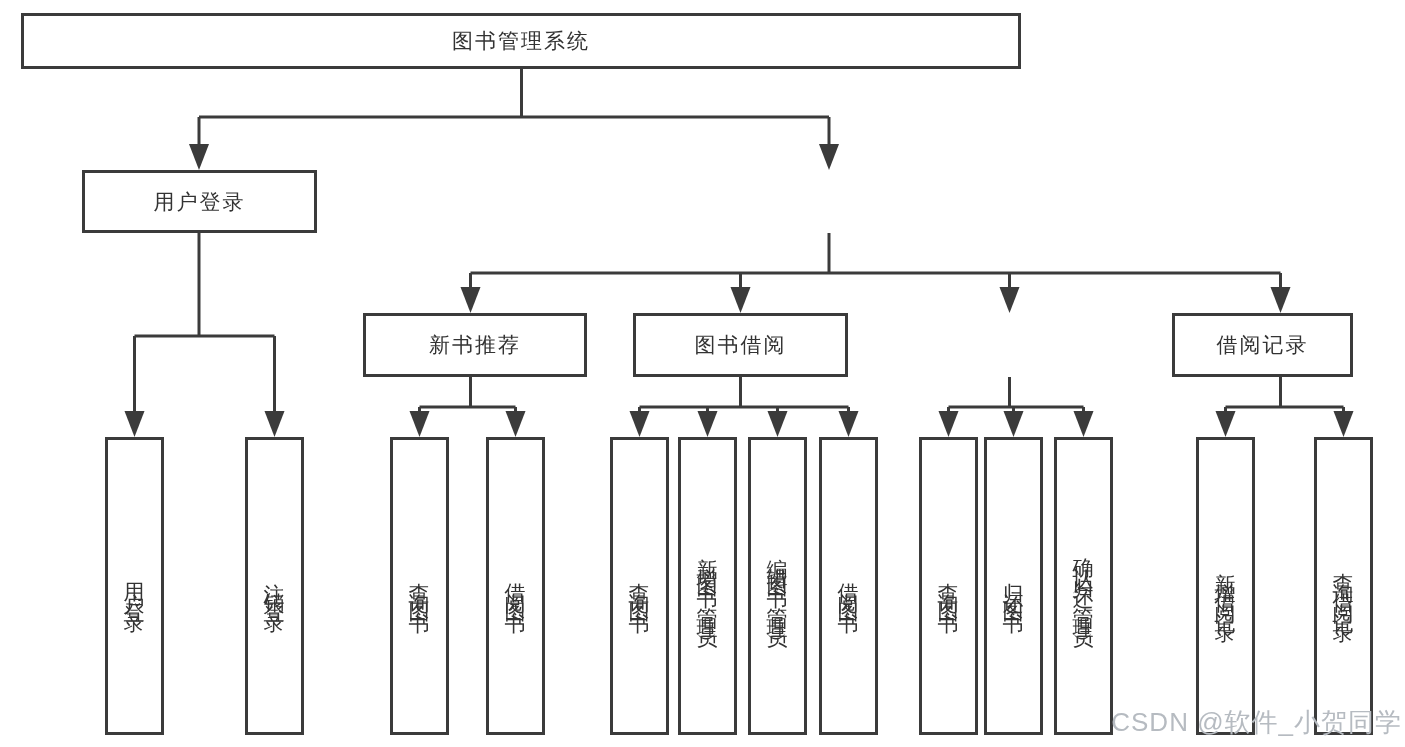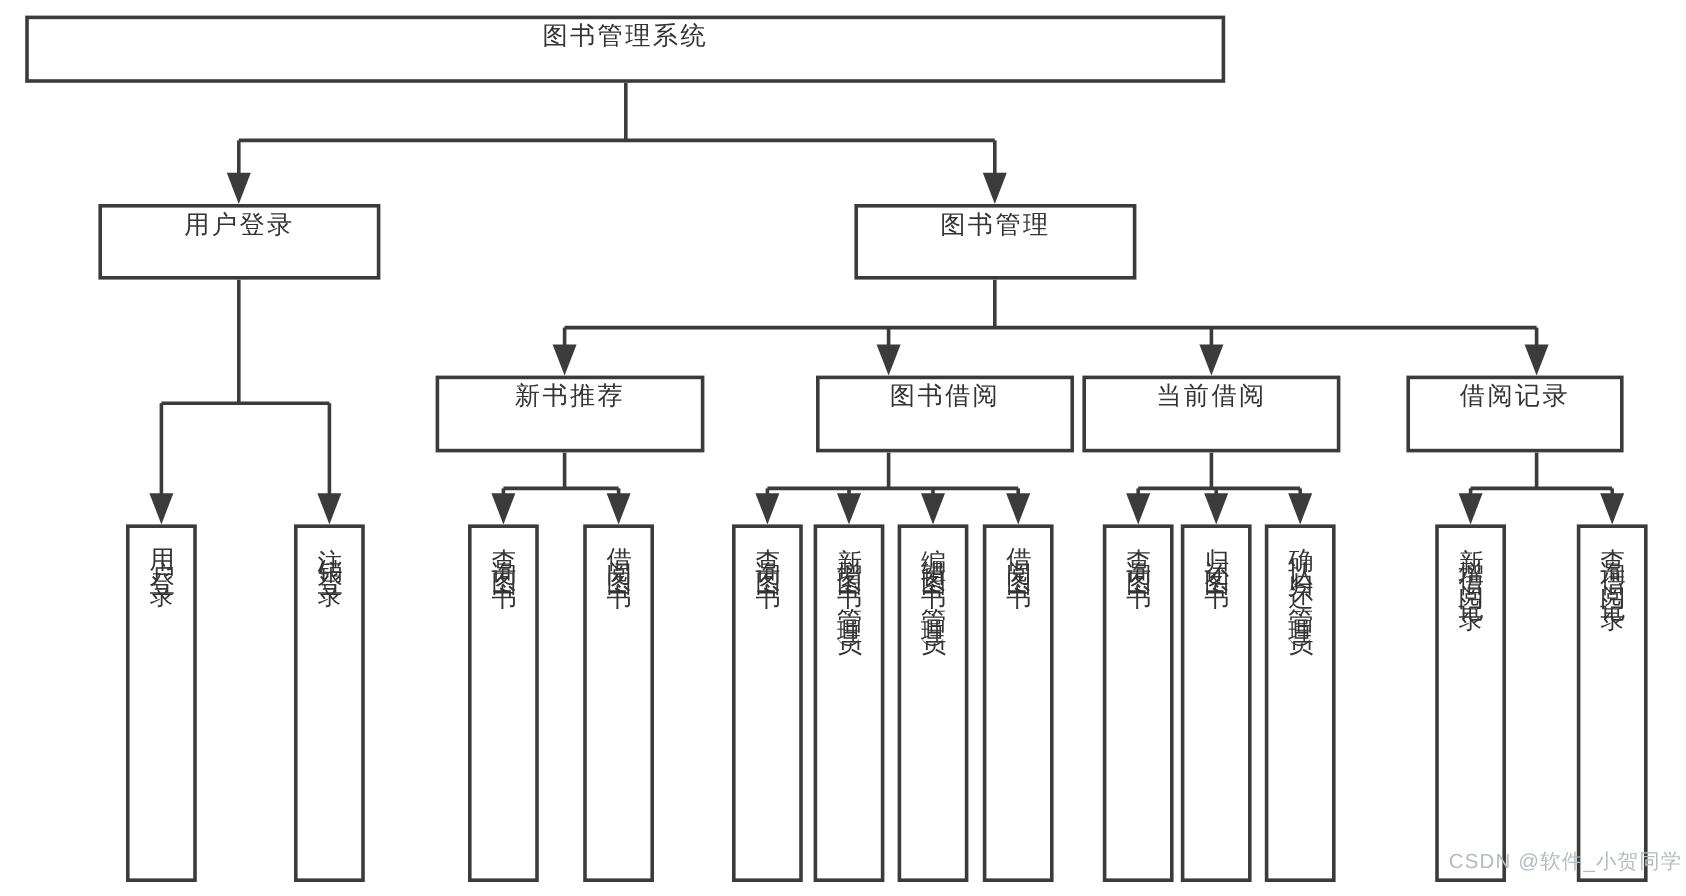--- a/index.html
+++ b/index.html
@@ -15,40 +15,40 @@
     background:var(--bg);
     font-family:"Liberation Sans","DejaVu Sans",sans-serif;
     overflow:hidden;
   }
   .wires{position:absolute;left:0;top:0;z-index:1;}
   .node{
     position:absolute;
     box-sizing:border-box;
     background:#fff;
     border:3px solid var(--line);
-    display:flex;justify-content:center;
+    display:flex;align-items:center;justify-content:center;
     color:var(--text);
     z-index:2;
   }
   .node .lbl{
     font-size:21px;
     letter-spacing:2px;
     white-space:nowrap;
   }
   .node.vertical .lbl{
     writing-mode:vertical-rl;
     text-orientation:mixed;
     letter-spacing:10px;
     line-height:1;
     white-space:normal;
   }
   .watermark{
     position:absolute;
-    right:3px;bottom:18px;
-    font-size:17px;
+    right:3px;bottom:7px;
+    font-size:26px;
     color:var(--wm);
     letter-spacing:1px;
     z-index:3;
     white-space:nowrap;
   }
 </style>
 </head>
 <body>
 
 <div class="canvas">
@@ -122,32 +122,26 @@
     </g>
   </svg>
 
   <div class="node" style="left:21px;top:13px;width:1000px;height:56px;">
     <span class="lbl">图书管理系统</span>
   </div>
 
   <div class="node" style="left:82px;top:170px;width:235px;height:63px;">
     <span class="lbl">用户登录</span>
   </div>
-  <div class="node" style="left:712px;top:170px;width:235px;height:63px;">
-    <span class="lbl">图书管理</span>
-  </div>
 
   <div class="node" style="left:363px;top:313px;width:224px;height:64px;">
     <span class="lbl">新书推荐</span>
   </div>
-  <div class="node" style="left:633px;top:313px;width:215px;height:64px;margin-left:47px;">
+  <div class="node" style="left:633px;top:313px;width:215px;height:64px;">
     <span class="lbl">图书借阅</span>
-  </div>
-  <div class="node" style="left:902px;top:313px;width:215px;height:64px;">
-    <span class="lbl">当前借阅</span>
   </div>
   <div class="node" style="left:1172px;top:313px;width:181px;height:64px;">
     <span class="lbl">借阅记录</span>
   </div>
 
   <div class="node vertical" style="left:105px;top:437px;width:59px;height:298px;">
     <span class="lbl">用户登录</span>
   </div>
   <div class="node vertical" style="left:245px;top:437px;width:59px;height:298px;">
     <span class="lbl">注销登录</span>

